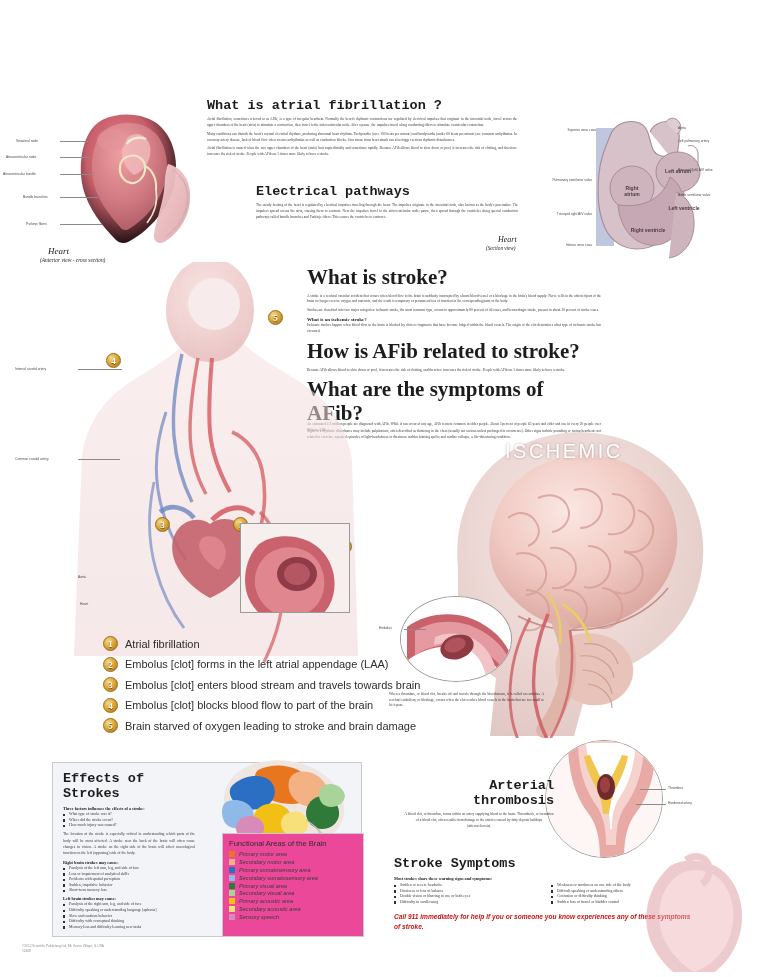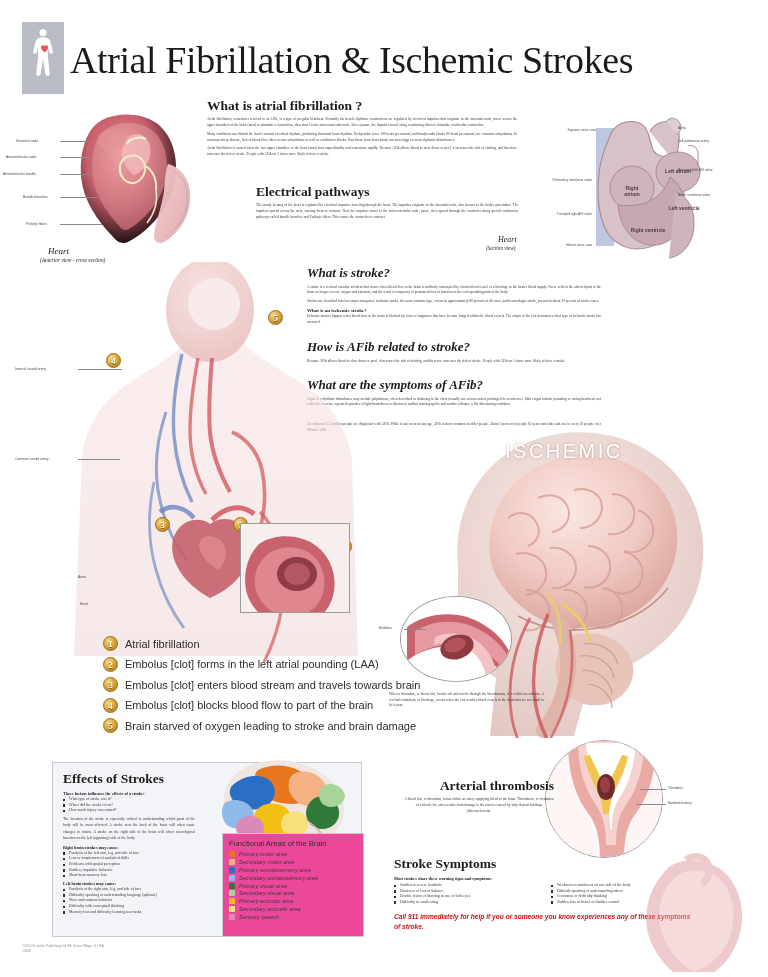--- a/index.html
+++ b/index.html
@@ -26,22 +26,22 @@
     font-family: "Liberation Serif", serif;
     font-size: 38px; font-weight: 400; color: #1a1a1a;
     letter-spacing: -0.4px; white-space: nowrap;
   }
 
   
   .h-sec {
     font-family: "Liberation Serif", serif;
     font-weight: 700; color: #1c1c1c; line-height: 1.12;
   }
-  .h1s { font-size: 13.5px; }
-  .h2s { font-size: 13px; font-style: italic; }
+  .h1s { font-size: 13.5px; font-family: Liberation Mono, monospace; }
+  .h2s { font-size: 21px; }
   .body-txt {
     font-family: "Liberation Serif", serif;
     font-size: 3.55px; line-height: 1.62; color: #3b3b3b;
     text-align: justify;
   }
   .body-txt p { margin-bottom: 3.2px; }
   .sub-bold {
     font-family: "Liberation Serif", serif;
     font-size: 5px; font-weight: 700; color: #1b1b1b; margin-bottom: 1px;
   }
@@ -140,30 +140,20 @@
     position: absolute; left: 22px; top: 944px;
     font-family: "Liberation Sans", sans-serif; font-size: 3.2px;
     color: #8e8e8e; line-height: 1.6;
   }
 </style>
 </head>
 <body>
 
 <div class="poster">
 
-  <div class="header">
-    <div class="logo-plate">
-      <svg class="logo-body" viewBox="0 0 26 62">
-        <path d="M13 2c2.2 0 3.6 1.6 3.6 3.6S15.2 9.3 13 9.3 9.4 7.6 9.4 5.6 10.8 2 13 2z" fill="#fff"></path>
-        <path d="M13 10.2c3.6 0 6.4 1.5 7.3 4.1l2.6 10c.3 1.2-.4 2.2-1.4 2.4-1 .2-1.9-.4-2.2-1.5l-1.4-5v9.9l1.9 16.1c.2 1.5-.8 2.6-2.1 2.7-1.2.1-2.2-.8-2.4-2.1l-2.3-15-2.3 15c-.2 1.3-1.2 2.2-2.4 2.1-1.3-.1-2.3-1.2-2.1-2.7l1.9-16.1v-9.9l-1.4 5c-.3 1.1-1.2 1.7-2.2 1.5-1-.2-1.7-1.2-1.4-2.4l2.6-10c.9-2.6 3.7-4.1 7.3-4.1z" fill="#fff"></path>
-        <path d="M14.6 18.8c1.4-1.3 3.4-.6 3.6 1.2.2 2-2.1 4.3-3.6 5.4-1.5-1.1-3.8-3.4-3.6-5.4.2-1.8 2.2-2.5 3.6-1.2z" fill="#e8555f"></path>
-      </svg>
-    </div>
-    <div class="title">Atrial Fibrillation &amp; Ischemic Strokes</div>
-  </div>
 
   <svg class="heart-ant" viewBox="0 0 150 150">
     <defs>
       <radialGradient id="hg1" cx="42%" cy="33%" r="74%">
         <stop offset="0%" stop-color="#e4868c"></stop>
           <stop offset="48%" stop-color="#c85f6c"></stop>
         <stop offset="100%" stop-color="#9a3murder"></stop>
           <stop offset="100%" stop-color="#9a3b49"></stop>
       </radialGradient>
       <radialGradient id="hg2" cx="40%" cy="28%" r="70%">
@@ -332,21 +322,21 @@
     </svg>
   </div>
 
   <div style="position:absolute;left:103px;top:636px;">
     <div class="legend-row">
       <div class="num-circle">1</div>
       <div class="txt">Atrial fibrillation</div>
     </div>
     <div class="legend-row">
       <div class="num-circle">2</div>
-      <div class="txt">Embolus [clot] forms in the left atrial pounding (LAA)</div>
+      <div class="txt">Embolus [clot] forms in the left atrial appendage (LAA)</div>
     </div>
     <div class="legend-row">
       <div class="num-circle">3</div>
       <div class="txt">Embolus [clot] enters blood stream and travels towards brain</div>
     </div>
     <div class="legend-row">
       <div class="num-circle">4</div>
       <div class="txt">Embolus [clot] blocks blood flow to part of the brain</div>
     </div>
     <div class="legend-row">

